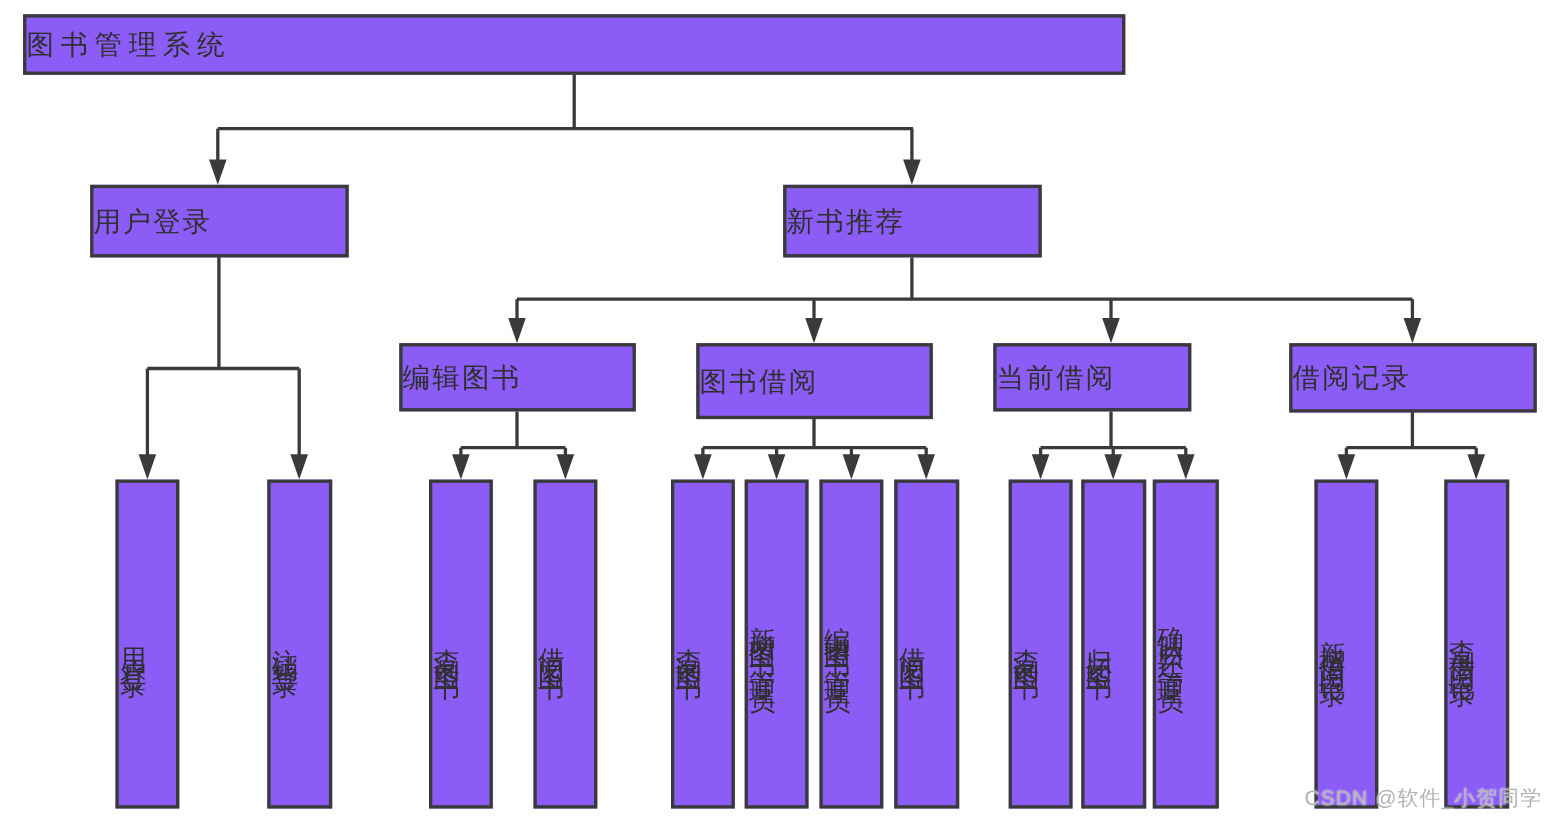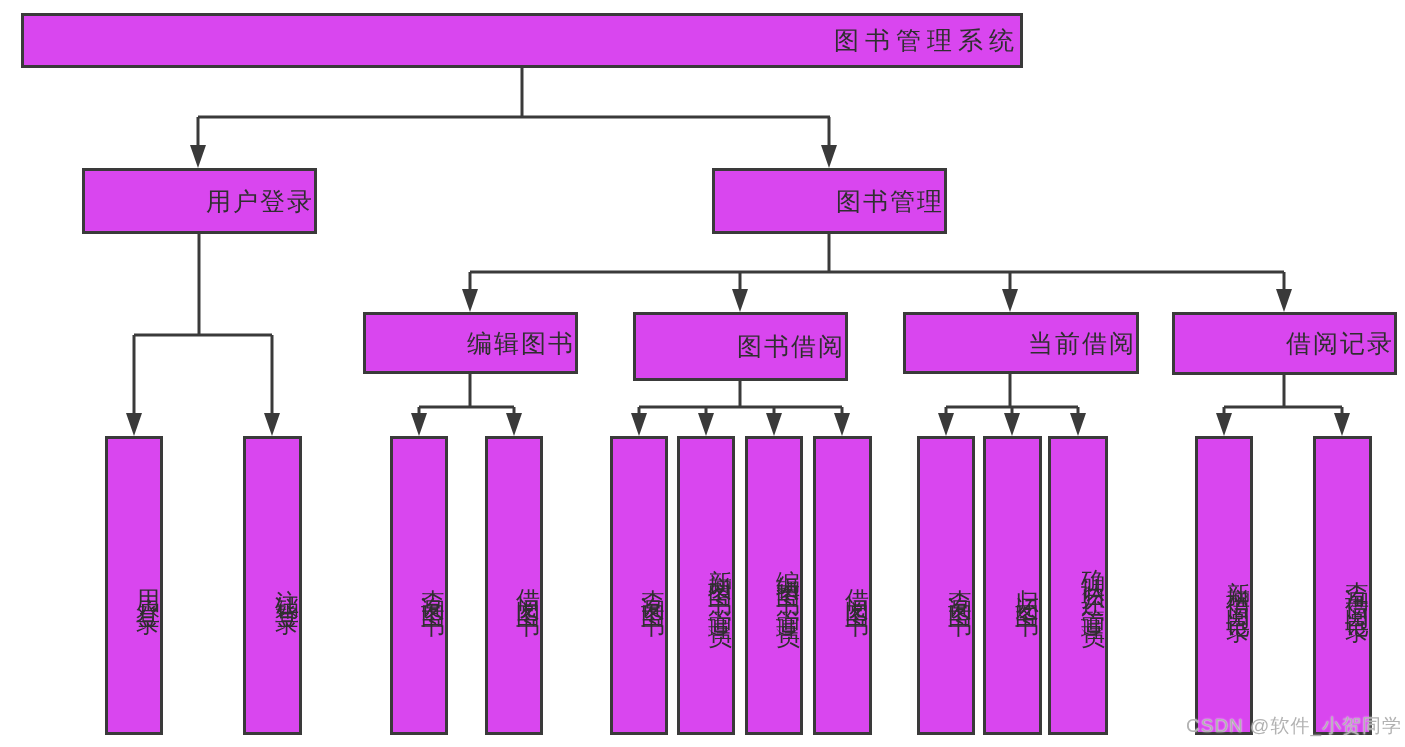--- a/index.html
+++ b/index.html
@@ -2,22 +2,22 @@
 <html><head>
 <meta charset="utf-8">
 <style>
   html,body{margin:0;padding:0;background:#ffffff;}
   .canvas{
     position:relative;width:1405px;height:747px;background:#ffffff;
     font-family:"Liberation Sans", sans-serif;color:#2f2f2f;overflow:hidden;
   }
   .connector-layer{position:absolute;left:0;top:0;width:1405px;height:747px;}
   .node{
-    position:absolute;box-sizing:border-box;background:#d946ef;
-    border:3px solid #3a3a3a;display:flex;align-items:center;justify-content:flex-end;
+    position:absolute;box-sizing:border-box;background:#8b5cf6;
+    border:3px solid #3a3a3a;display:flex;align-items:center;justify-content:flex-start;
   }
   .lvl-h .lbl{
     font-size:25px;letter-spacing:2px;color:#2f2f2f;white-space:nowrap;
   }
   .root .lbl{font-size:25px;letter-spacing:6px;}
   .lvl-v .lbl{
     writing-mode:vertical-rl;text-orientation:mixed;
     font-size:24px;letter-spacing:8px;color:#2f2f2f;line-height:1;
   }
   .watermark{
@@ -95,30 +95,30 @@
   </svg>
 
   <div class="node lvl-h root" style="left:21px;top:13px;width:1002px;height:55px">
     <span class="lbl">图书管理系统</span>
   </div>
 
   <div class="node lvl-h" style="left:82px;top:168px;width:235px;height:66px">
     <span class="lbl">用户登录</span>
   </div>
   <div class="node lvl-h" style="left:712px;top:168px;width:235px;height:66px">
-    <span class="lbl">图书管理</span>
+    <span class="lbl">新书推荐</span>
   </div>
 
   <div class="node lvl-h" style="left:363px;top:312px;width:215px;height:62px">
     <span class="lbl">编辑图书</span>
   </div>
   <div class="node lvl-h" style="left:633px;top:312px;width:215px;height:69px">
     <span class="lbl">图书借阅</span>
   </div>
-  <div class="node lvl-h" style="left:903px;top:312px;width:236px;height:62px">
+  <div class="node lvl-h" style="left:903px;top:312px;width:180px;height:62px">
     <span class="lbl">当前借阅</span>
   </div>
   <div class="node lvl-h" style="left:1172px;top:312px;width:225px;height:63px">
     <span class="lbl">借阅记录</span>
   </div>
 
   <div class="node lvl-v" style="left:105px;top:436px;width:58px;height:299px">
     <span class="lbl">用户登录</span>
   </div>
   <div class="node lvl-v" style="left:243px;top:436px;width:59px;height:299px">

